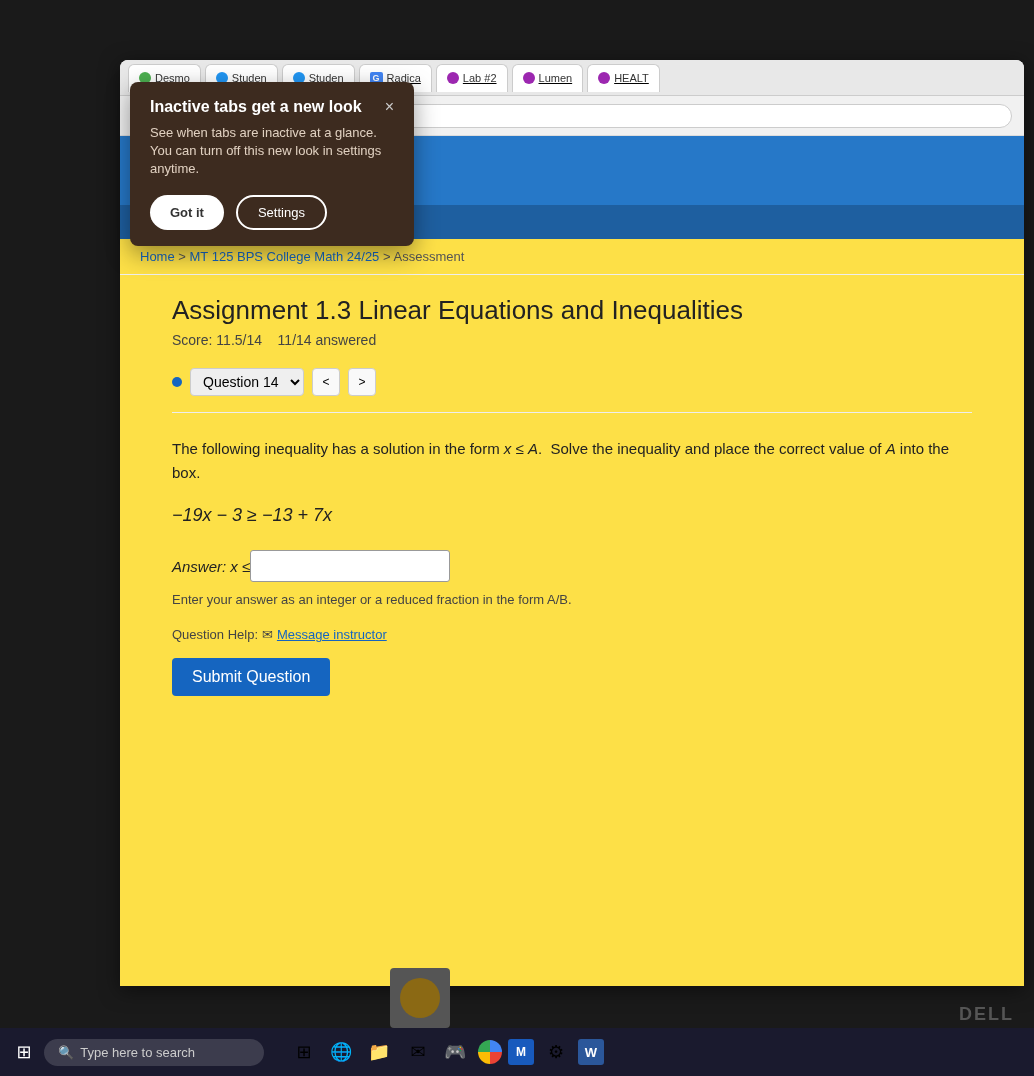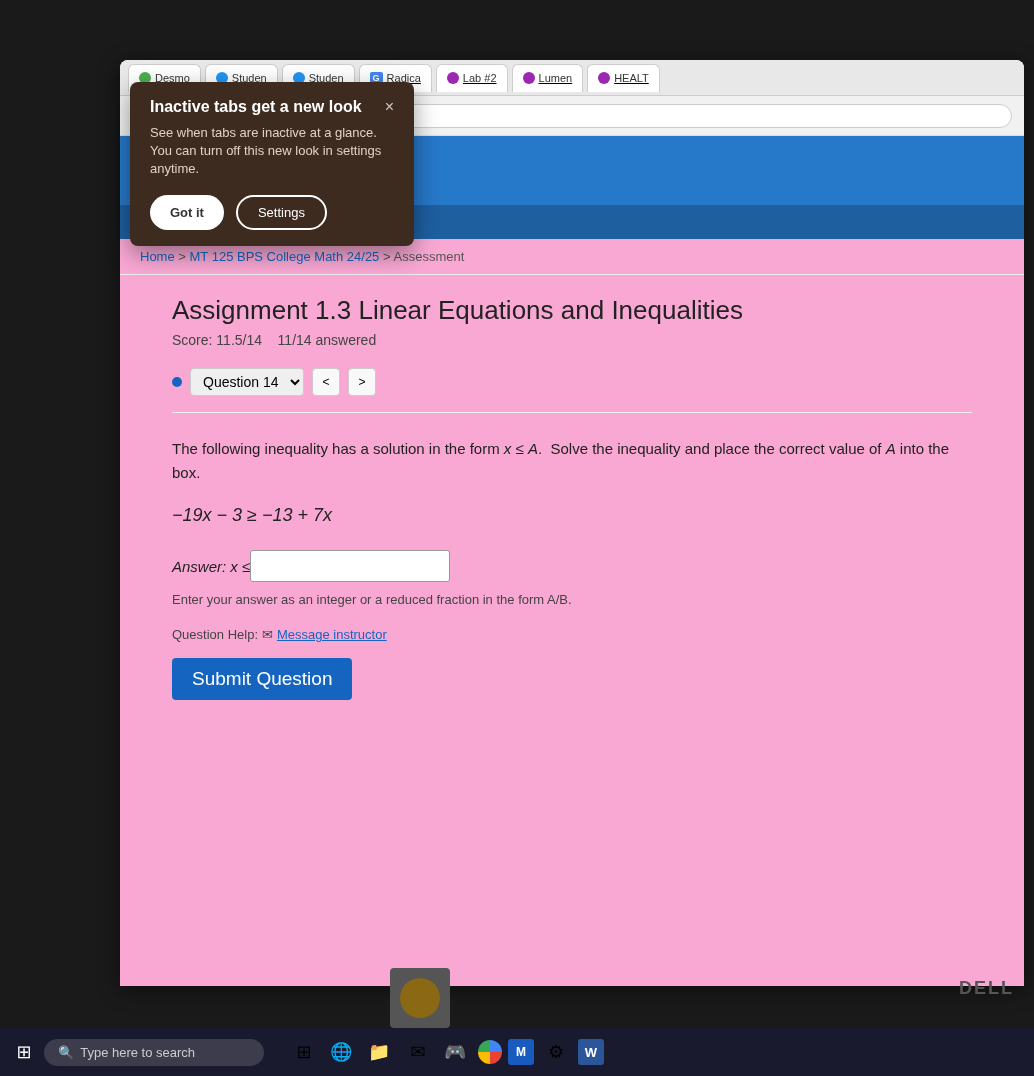--- a/index.html
+++ b/index.html
@@ -150,21 +150,21 @@
       border: 2px solid #fff;
       border-radius: 20px;
       padding: 8px 20px;
       font-size: 13px;
       cursor: pointer;
       font-weight: 500;
     }
 
     
     .page-content {
-      background: #f9a8d4;
+      background: #fde047;
       padding: 0;
       height: calc(100% - 76px);
       overflow-y: auto;
     }
 
     
     .lume-header {
       background: #2678c8;
       padding: 12px 20px;
       display: flex;
@@ -305,21 +305,21 @@
     .question-help a {
       color: #1565C0;
       text-decoration: underline;
     }
     .submit-btn {
       background: #1565C0;
       color: #fff;
       border: none;
       border-radius: 4px;
       padding: 10px 20px;
-      font-size: 19px;
+      font-size: 16px;
       cursor: pointer;
     }
 
     
     .taskbar {
       position: absolute;
       bottom: 0;
       left: 0;
       right: 0;
       height: 48px;
@@ -356,21 +356,21 @@
       display: flex;
       align-items: center;
       justify-content: center;
       font-size: 18px;
       cursor: pointer;
     }
 
     
     .dell-logo {
       position: absolute;
-      bottom: 77px;
+      bottom: 51px;
       right: 20px;
       color: #555;
       font-size: 18px;
       font-weight: bold;
       letter-spacing: 2px;
     }
   </style>
 </head>
 <body>
 

